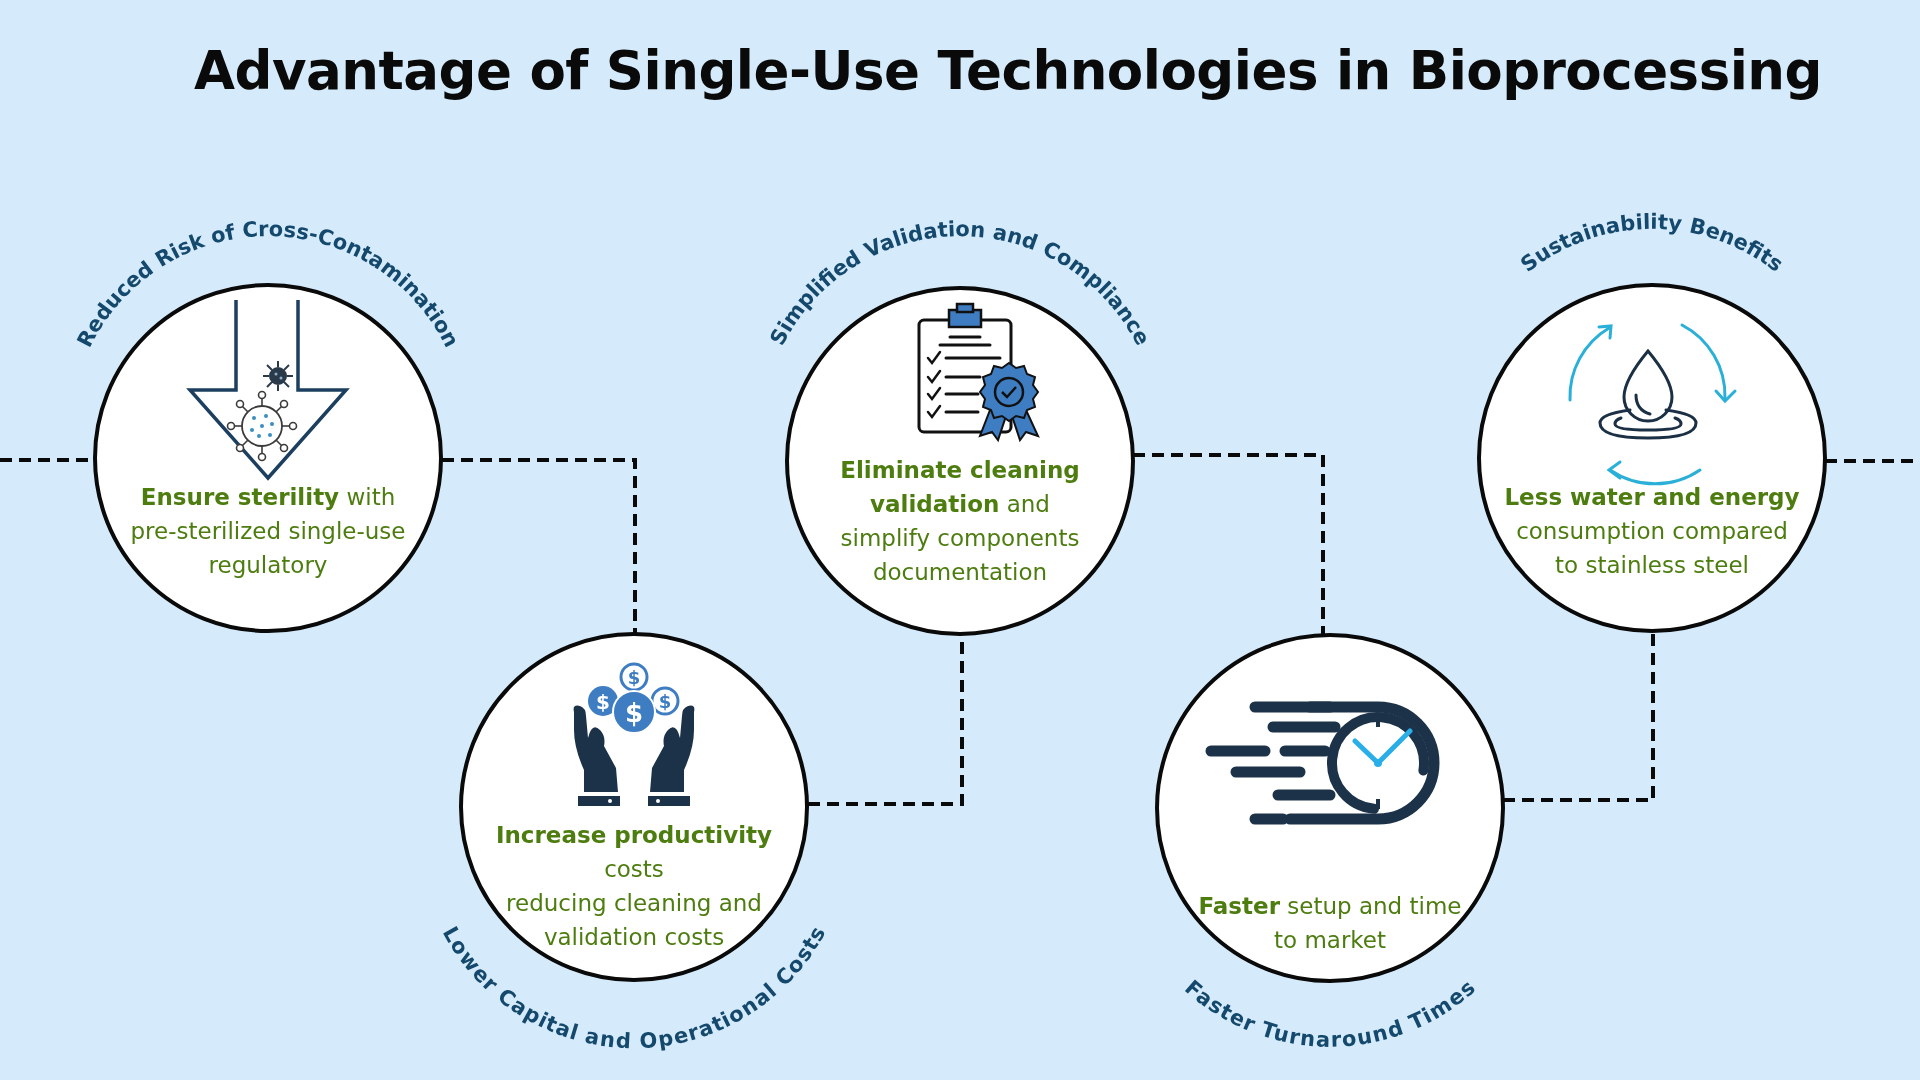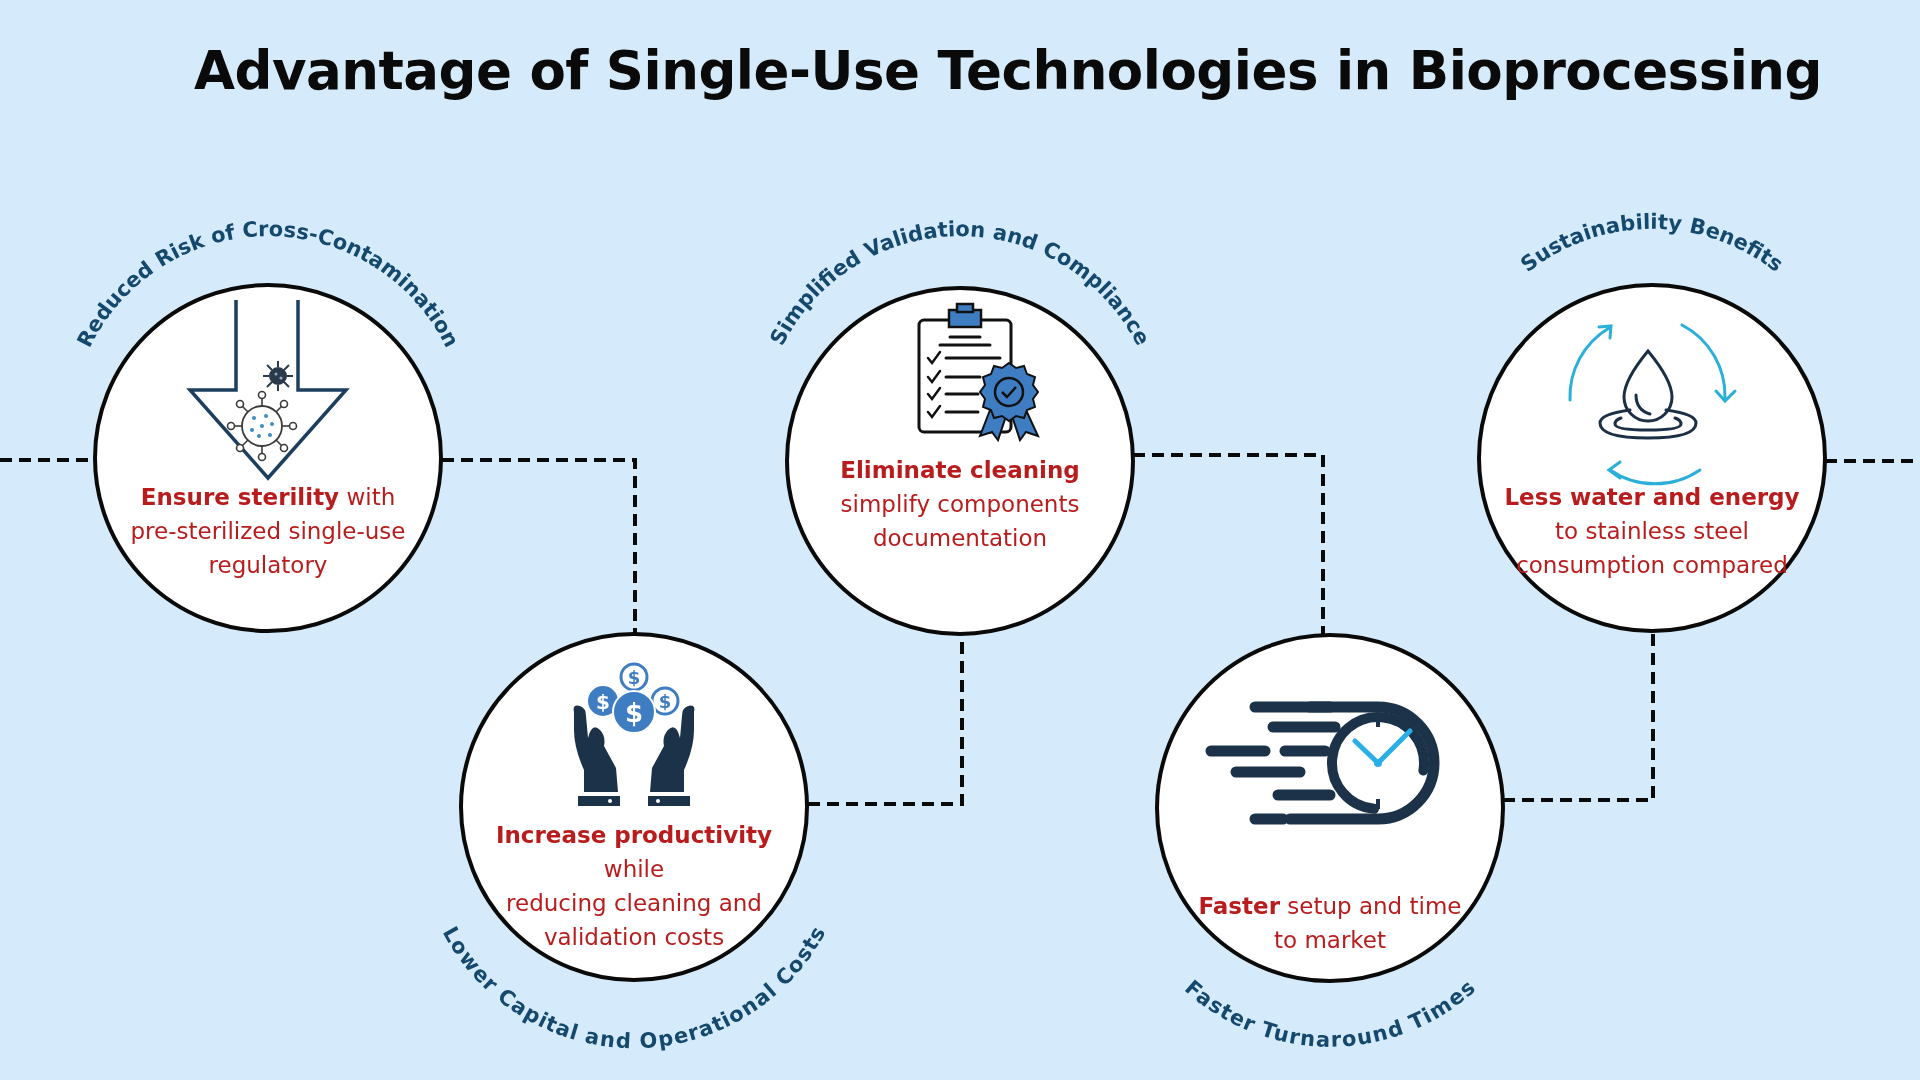--- a/index.html
+++ b/index.html
@@ -11,21 +11,21 @@
   }
   .title {
     position: absolute; left: 0; top: 40px; width: 1920px;
     text-align: center; font-weight: bold; font-size: 53px;
     color: #0a0a0a; letter-spacing: -0.5px;
     font-family: "DejaVu Sans", sans-serif;
     margin-left: 48px;
   }
   svg.canvas { position: absolute; left: 0; top: 0; }
   .circle-text {
-    position: absolute; text-align: center; color: #b91c1c;
+    position: absolute; text-align: center; color: #4d7c0f;
     font-size: 23px; line-height: 34px;
     font-family: "DejaVu Sans", sans-serif;
   }
   .circle-text b { font-weight: bold; }
   .arc-label { font-family: "DejaVu Sans", sans-serif; font-weight: bold; font-size: 21px; fill: #14486c; }
 </style>
 </head>
 <body>
 
 <div class="title">Advantage of Single-Use Technologies in Bioprocessing</div>
@@ -212,33 +212,34 @@
   </g>
 </svg>
 
 <div class="circle-text" style="left:108px; top:480px; width:320px;">
   <div><b>Ensure sterility</b><span> with</span></div>
   <div>pre-sterilized single-use</div>
   <div>regulatory</div>
 </div>
 
 <div class="circle-text" style="left:464px; top:818px; width:340px;">
-  <div><b>Increase productivity</b><span> while</span></div>
+  <div><b>Increase productivity</b><span> costs</span></div>
   <div>reducing cleaning and</div>
   <div>validation costs</div>
 </div>
 
 <div class="circle-text" style="left:800px; top:453px; width:320px;">
   <div><b>Eliminate cleaning</b></div>
+  <div><b>validation</b><span> and</span></div>
   <div>simplify components</div>
   <div>documentation</div>
 </div>
 
 <div class="circle-text" style="left:1170px; top:889px; width:320px;">
   <div><b>Faster</b><span> setup and time</span></div>
   <div>to market</div>
 </div>
 
 <div class="circle-text" style="left:1492px; top:480px; width:320px;">
   <div><b>Less water and energy</b></div>
+  <div>consumption compared</div>
   <div>to stainless steel</div>
-  <div>consumption compared</div>
 </div>
 
 </body></html>

